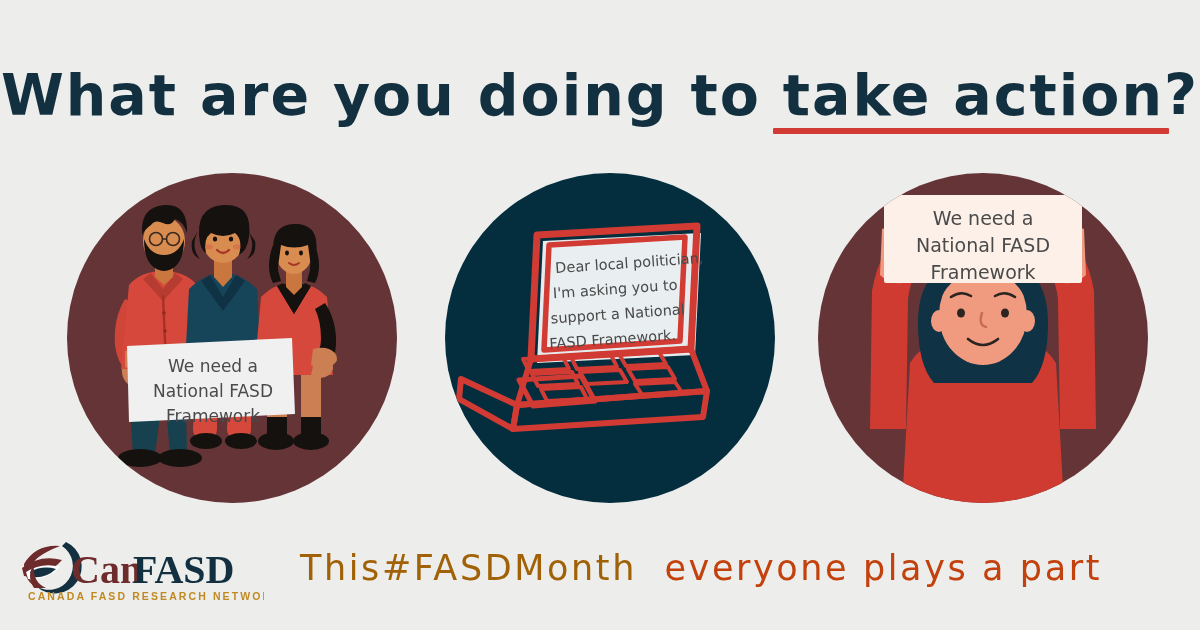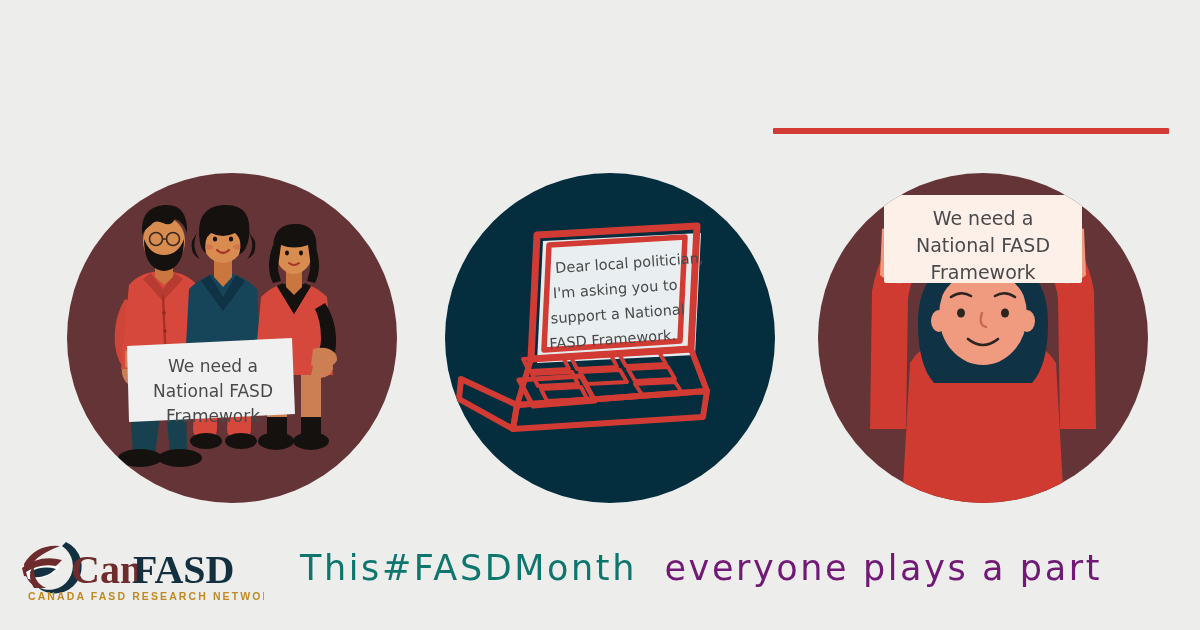--- a/index.html
+++ b/index.html
@@ -56,33 +56,36 @@
 
   .tagline{
     position:absolute;
     left:300px;top:548px;
     font-size:35px;
     letter-spacing:2.6px;
     white-space:nowrap;
     font-family:"DejaVu Sans", sans-serif;
     font-weight:400;
   }
-  .tagline .t-dark{color:#0f766e;}
-  .tagline .t-red{color:#701a75;}
+  .tagline .t-dark{color:#a16207;}
+  .tagline .t-red{color:#c2410c;}
 
   .sign-text{
     font-family:"DejaVu Sans", sans-serif;
     fill:#4a4a4a;
   }
 </style>
 </head>
 <body>
 
 <div class="canvas">
 
+  <div class="headline">
+    <span class="plain">What are you doing to </span><span class="accent">take action?</span>
+  </div>
   <div class="underline"></div>
 
   <div class="circle" id="circle-group">
     <svg class="c-svg" viewBox="0 0 330 330" xmlns="http://www.w3.org/2000/svg">
 
       <path d="M60 186 L118 186 L120 282 L103 282 L97 210 L88 282 L66 282 Z" fill="#17414f"></path>
 
       <ellipse cx="73" cy="285" rx="22" ry="9" fill="#14110f"></ellipse>
       <ellipse cx="113" cy="285" rx="22" ry="9" fill="#14110f"></ellipse>
 

